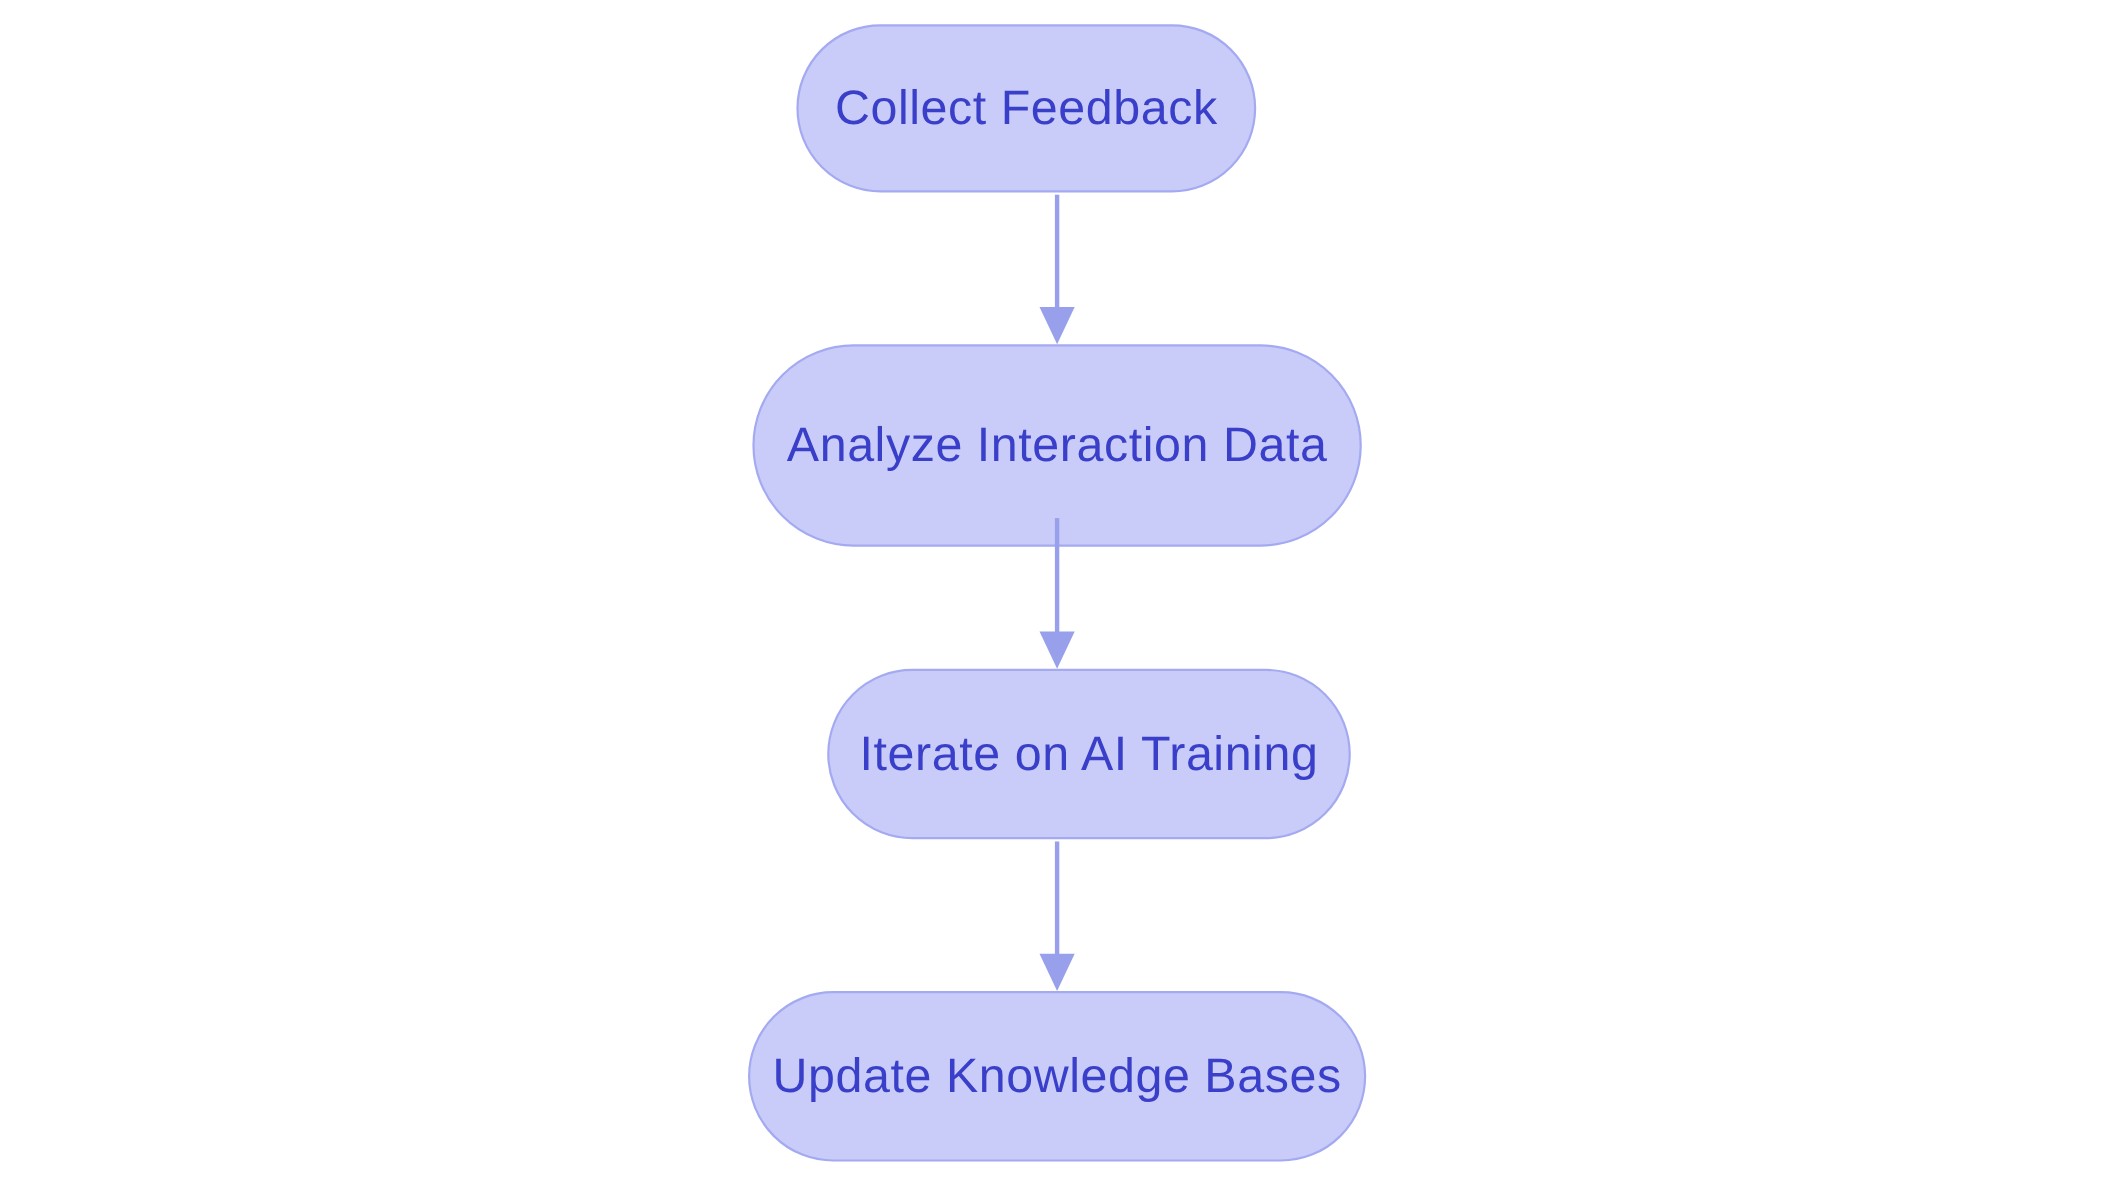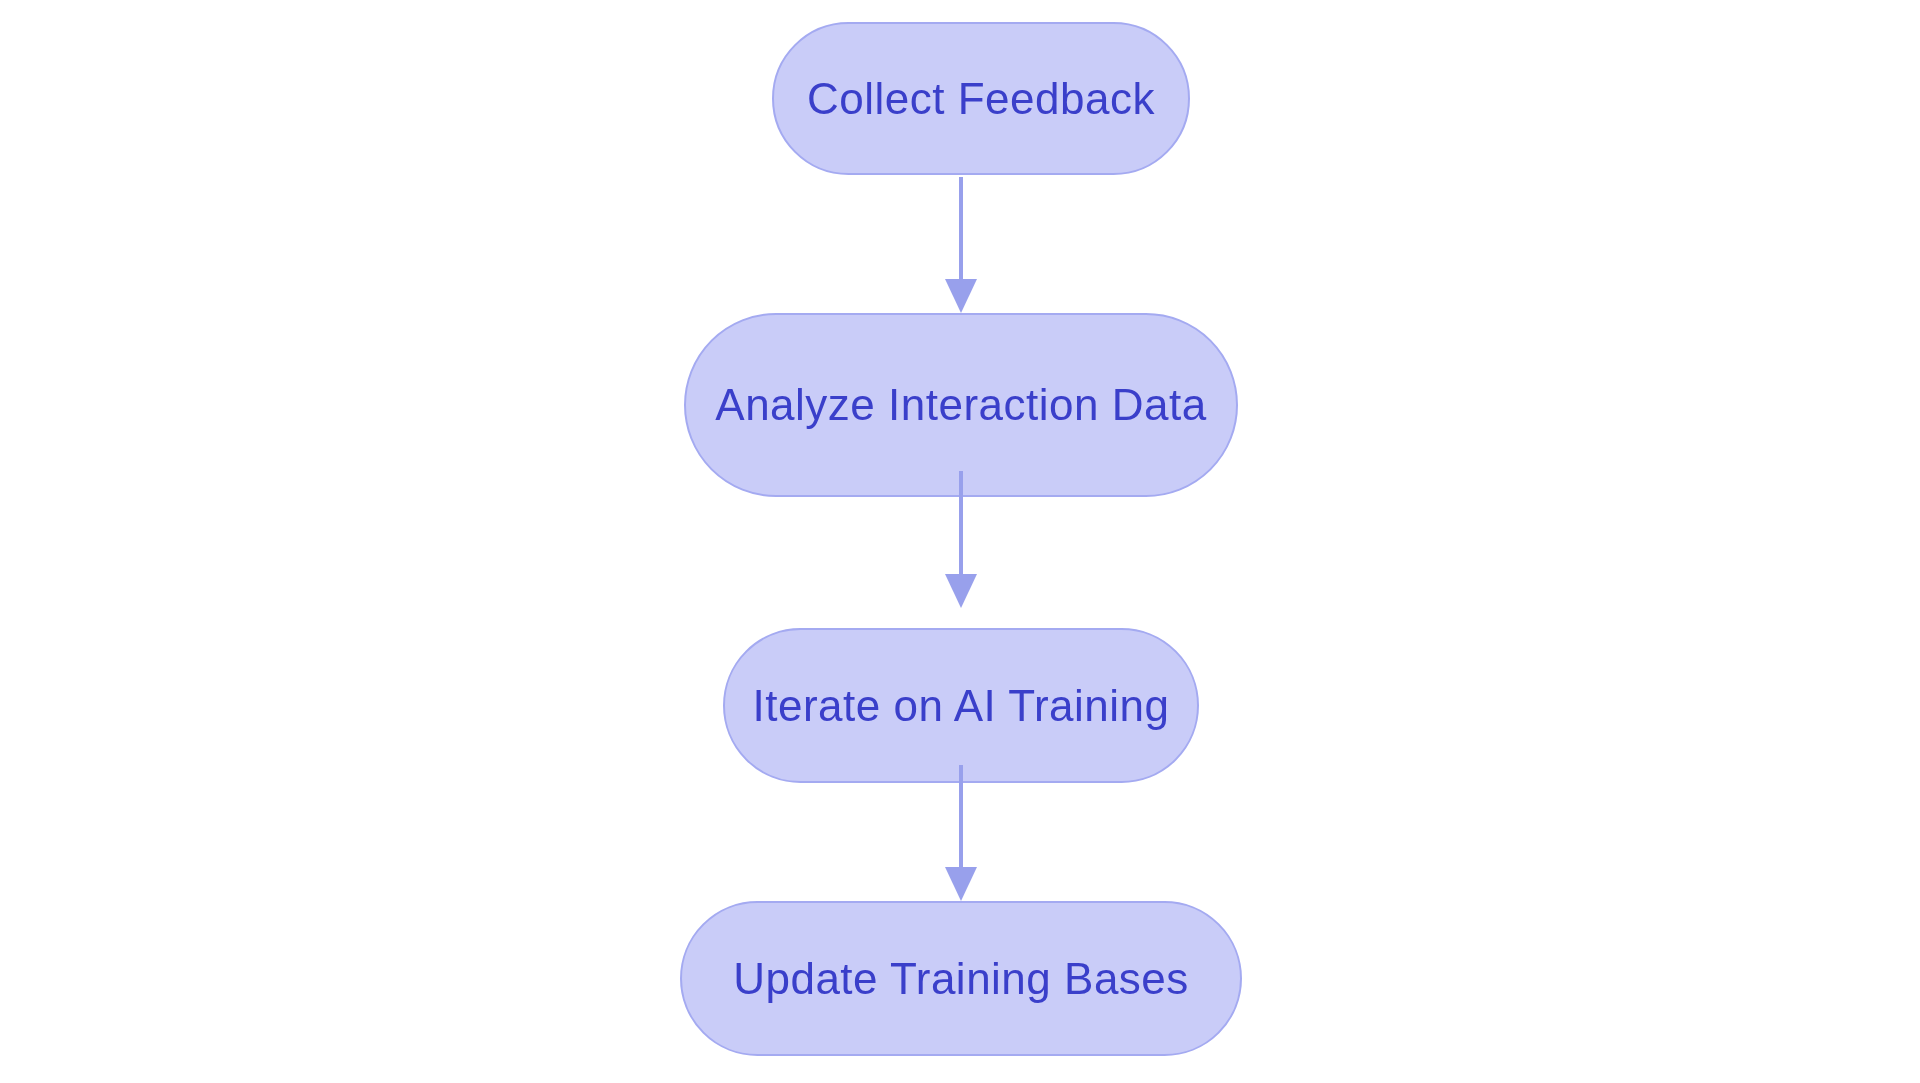--- a/index.html
+++ b/index.html
@@ -34,23 +34,23 @@
   }
   .node-label {
     color: var(--node-text);
     font-size: 44px;
     font-weight: 400;
     letter-spacing: 0.5px;
     white-space: nowrap;
     text-align: center;
   }
   
-  .n1 { left: 772px; top: 22px;  width: 418px; height: 153px; }
+  .n1 { left: 724px; top: 22px;  width: 418px; height: 153px; }
   .n2 { left: 684px; top: 313px; width: 554px; height: 184px; }
-  .n3 { left: 723px; top: 608px; width: 476px; height: 155px; margin-top: 20px; }
+  .n3 { left: 752px; top: 608px; width: 476px; height: 155px; }
   .n4 { left: 680px; top: 901px; width: 562px; height: 155px; }
 
   .arrow-line {
     position: absolute;
     left: 959px;
     width: 4px;
     background: var(--arrow);
   }
   .arrow-head {
     position: absolute;
@@ -94,16 +94,16 @@
   <div class="node n3">
     <span class="node-label">Iterate on AI Training</span>
   </div>
 
   <div>
     <div class="arrow-line a3-line"></div>
     <div class="arrow-head a3-head"></div>
   </div>
 
   <div class="node n4">
-    <span class="node-label">Update Training Bases</span>
+    <span class="node-label">Update Knowledge Bases</span>
   </div>
 
 </div>
 
 </body></html>

